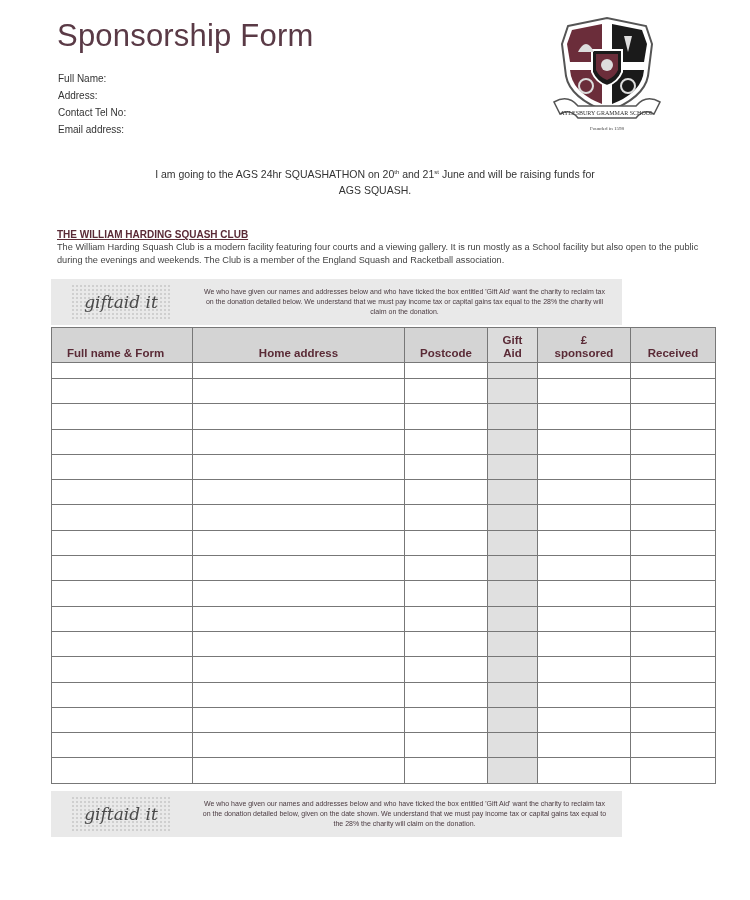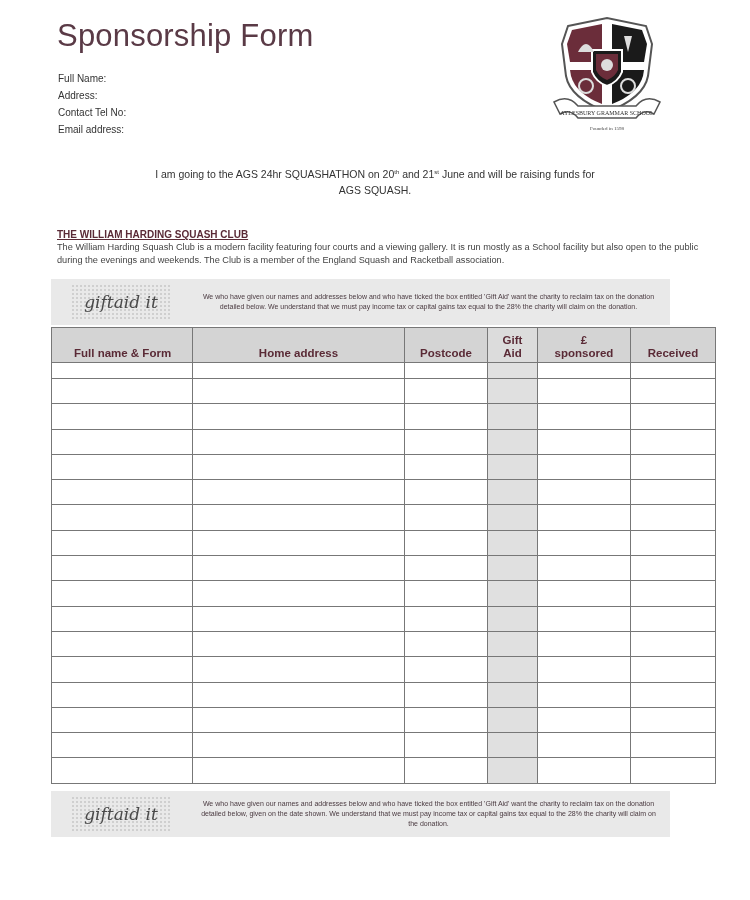--- a/index.html
+++ b/index.html
@@ -24,21 +24,21 @@
   .club-head {
     position: absolute; left: 57px; top: 209px;
     font-size: 10px; font-weight: bold; color: #5a2a36; text-decoration: underline; margin-top: 20px;
   }
   .club-body {
     position: absolute; left: 57px; top: 221px; width: 660px;
     font-size: 9.2px; line-height: 13px; color: #444; margin-top: 20px;
   }
 
   .giftaid-banner {
-    position: absolute; left: 51px; width: 619px; height: 46px;
+    position: absolute; left: 51px; width: 571px; height: 46px;
     background: #e9e9e9; display: flex; align-items: center;
   }
   .giftaid-banner.top { top: 279px; }
   .giftaid-banner.bottom { top: 791px; }
   .giftaid-logo {
     width: 100px; height: 36px; margin-left: 20px; margin-right: 30px;
     display: flex; align-items: center; justify-content: center;
     font-family: "DejaVu Serif", serif; font-style: italic; font-size: 17px; color: #4a4a4a;
     background-image: radial-gradient(#cfcfcf 0.8px, transparent 1px);
     background-size: 4px 4px;
@@ -51,21 +51,21 @@
     position: absolute; left: 51px; top: 327px; width: 664px;
     border-collapse: collapse; table-layout: fixed;
   }
   table.sponsors th, table.sponsors td {
     border: 1.5px solid #777;
   }
   table.sponsors th {
     background: #d4d4d4; height: 35px; vertical-align: bottom; padding-bottom: 2px;
     font-size: 11.5px; font-weight: bold; color: #5a2a36; line-height: 13px;
   }
-  table.sponsors th.left { text-align: left; padding-left: 22px; }
+  table.sponsors th.left { text-align: left; padding-left: 15px; }
   table.sponsors td { height: 25.3px; background: #fff; }
   table.sponsors td.gift { background: #e0e0e0; }
   table.sponsors tr.first td { height: 16px; }
   table.sponsors tr.dashed td { border-top: 1.5px dashed #999; }
   table.sponsors th.gift { background: #dcdcdc; }
 
   .footer {
     position: absolute; left: 100px; top: 842px; width: 550px;
     text-align: center; font-size: 9px; line-height: 12px; color: #9a9a9a;
   }

